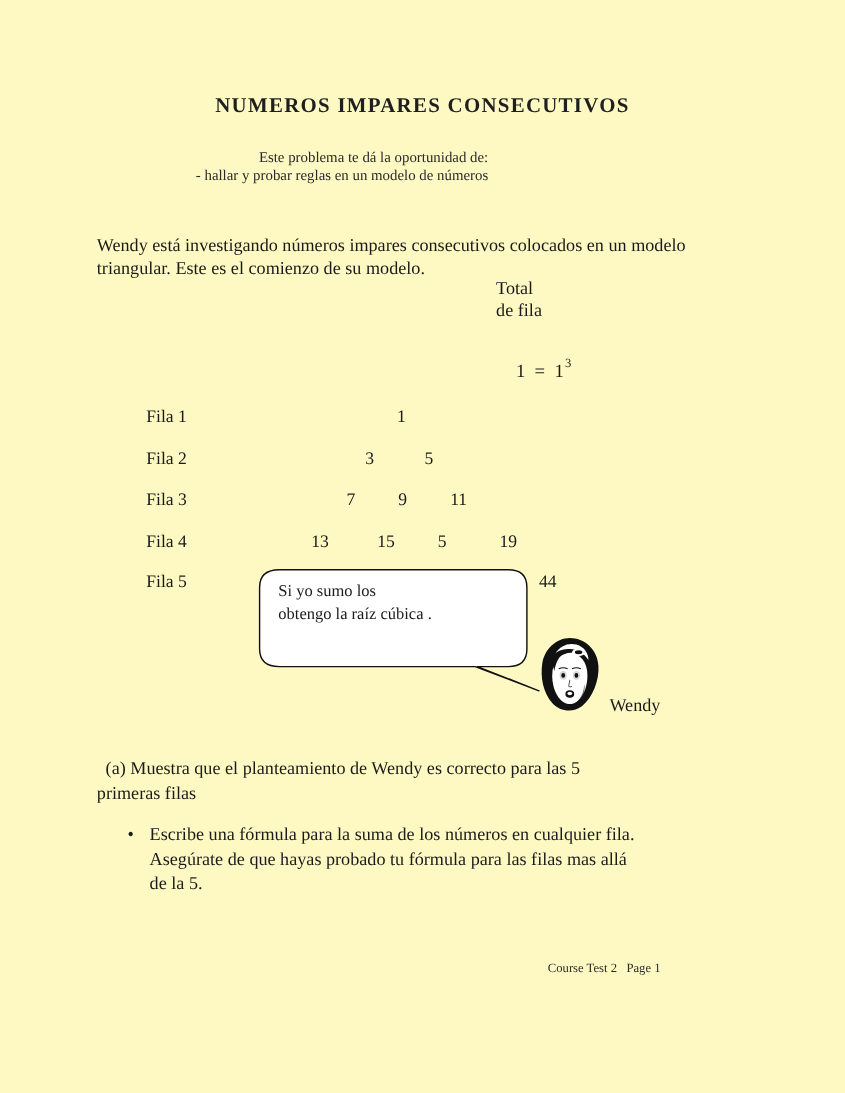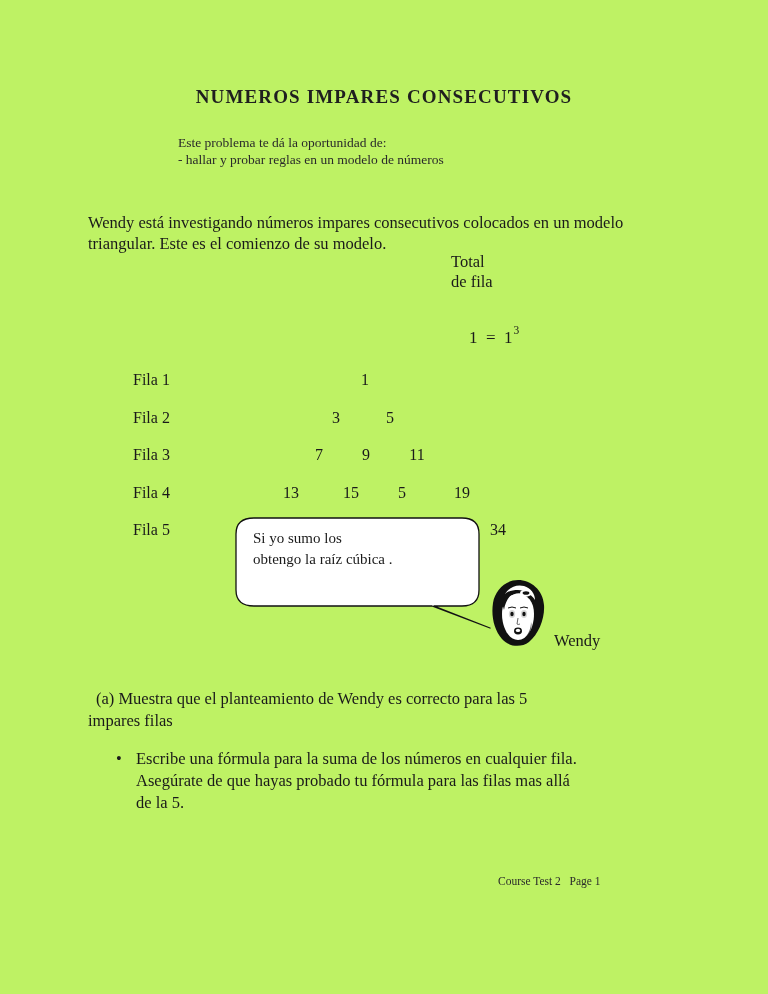--- a/index.html
+++ b/index.html
@@ -9,21 +9,21 @@
     background: #ffffff;
   }
   body {
     font-family: "Liberation Serif", "DejaVu Serif", serif;
     color: #1a1a1a;
   }
   #page {
     position: relative;
     width: 768px;
     height: 994px;
-    background: #bef264;
+    background: #fef9c3;
     overflow: hidden;
   }
 
   
   .doc-title {
     position: absolute;
     left: 0;
     top: 86px;
     width: 768px;
     text-align: center;
@@ -34,20 +34,21 @@
   }
 
   
   .subtitle {
     position: absolute;
     left: 178px;
     top: 134px;
     font-size: 13.5px;
     line-height: 17px;
     color: #2a2a2a;
+    text-align: right;
   }
   .subtitle div { white-space: pre; }
 
   
   .intro {
     position: absolute;
     left: 88px;
     top: 212px;
     width: 600px;
     font-size: 16.5px;
@@ -240,21 +241,21 @@
       <span class="num" style="left:402px">5</span>
       <span class="num" style="left:462px">19</span>
     </div>
 
     <div class="trow">
       <span class="row-label">Fila 5</span>
       <span class="num" style="left:270px">21</span>
       <span class="num" style="left:327px">23</span>
       <span class="num" style="left:382px">25</span>
       <span class="num" style="left:440px">27</span>
-      <span class="num" style="left:498px">34</span>
+      <span class="num" style="left:498px">44</span>
     </div>
 
   </div>
 
   <div class="bubble-wrap">
     <svg class="bubble-svg" width="280" height="130" viewBox="0 0 280 130">
       <path d="M 8,26
                Q 8,10 26,10
                L 234,10
                Q 251,10 251,26
@@ -302,21 +303,21 @@
     <ellipse cx="29" cy="53" rx="4" ry="3.4" fill="#111111"></ellipse>
     <ellipse cx="29" cy="52.4" rx="2.2" ry="1.6" fill="#ffffff"></ellipse>
 
     <path d="M42,44 C44,50 40,58 34,62 C40,56 42,50 42,44 Z" fill="#111111" opacity="0.65"></path>
   </svg>
 
   <div class="wendy-label">Wendy</div>
 
   <div class="qa">
     <div class="indent-a">(a)   Muestra que el planteamiento de Wendy es correcto  para las 5</div>
-    <div>impares filas</div>
+    <div>primeras filas</div>
   </div>
 
   <div class="bullet-block">
     <div class="bullet-row">
       <span class="bullet-dot">•</span>
       <span>Escribe una fórmula para la suma de los números en cualquier fila.</span>
     </div>
     <div class="bullet-row">
       <span>Asegúrate de que hayas probado tu fórmula para las filas mas allá</span>
     </div>

